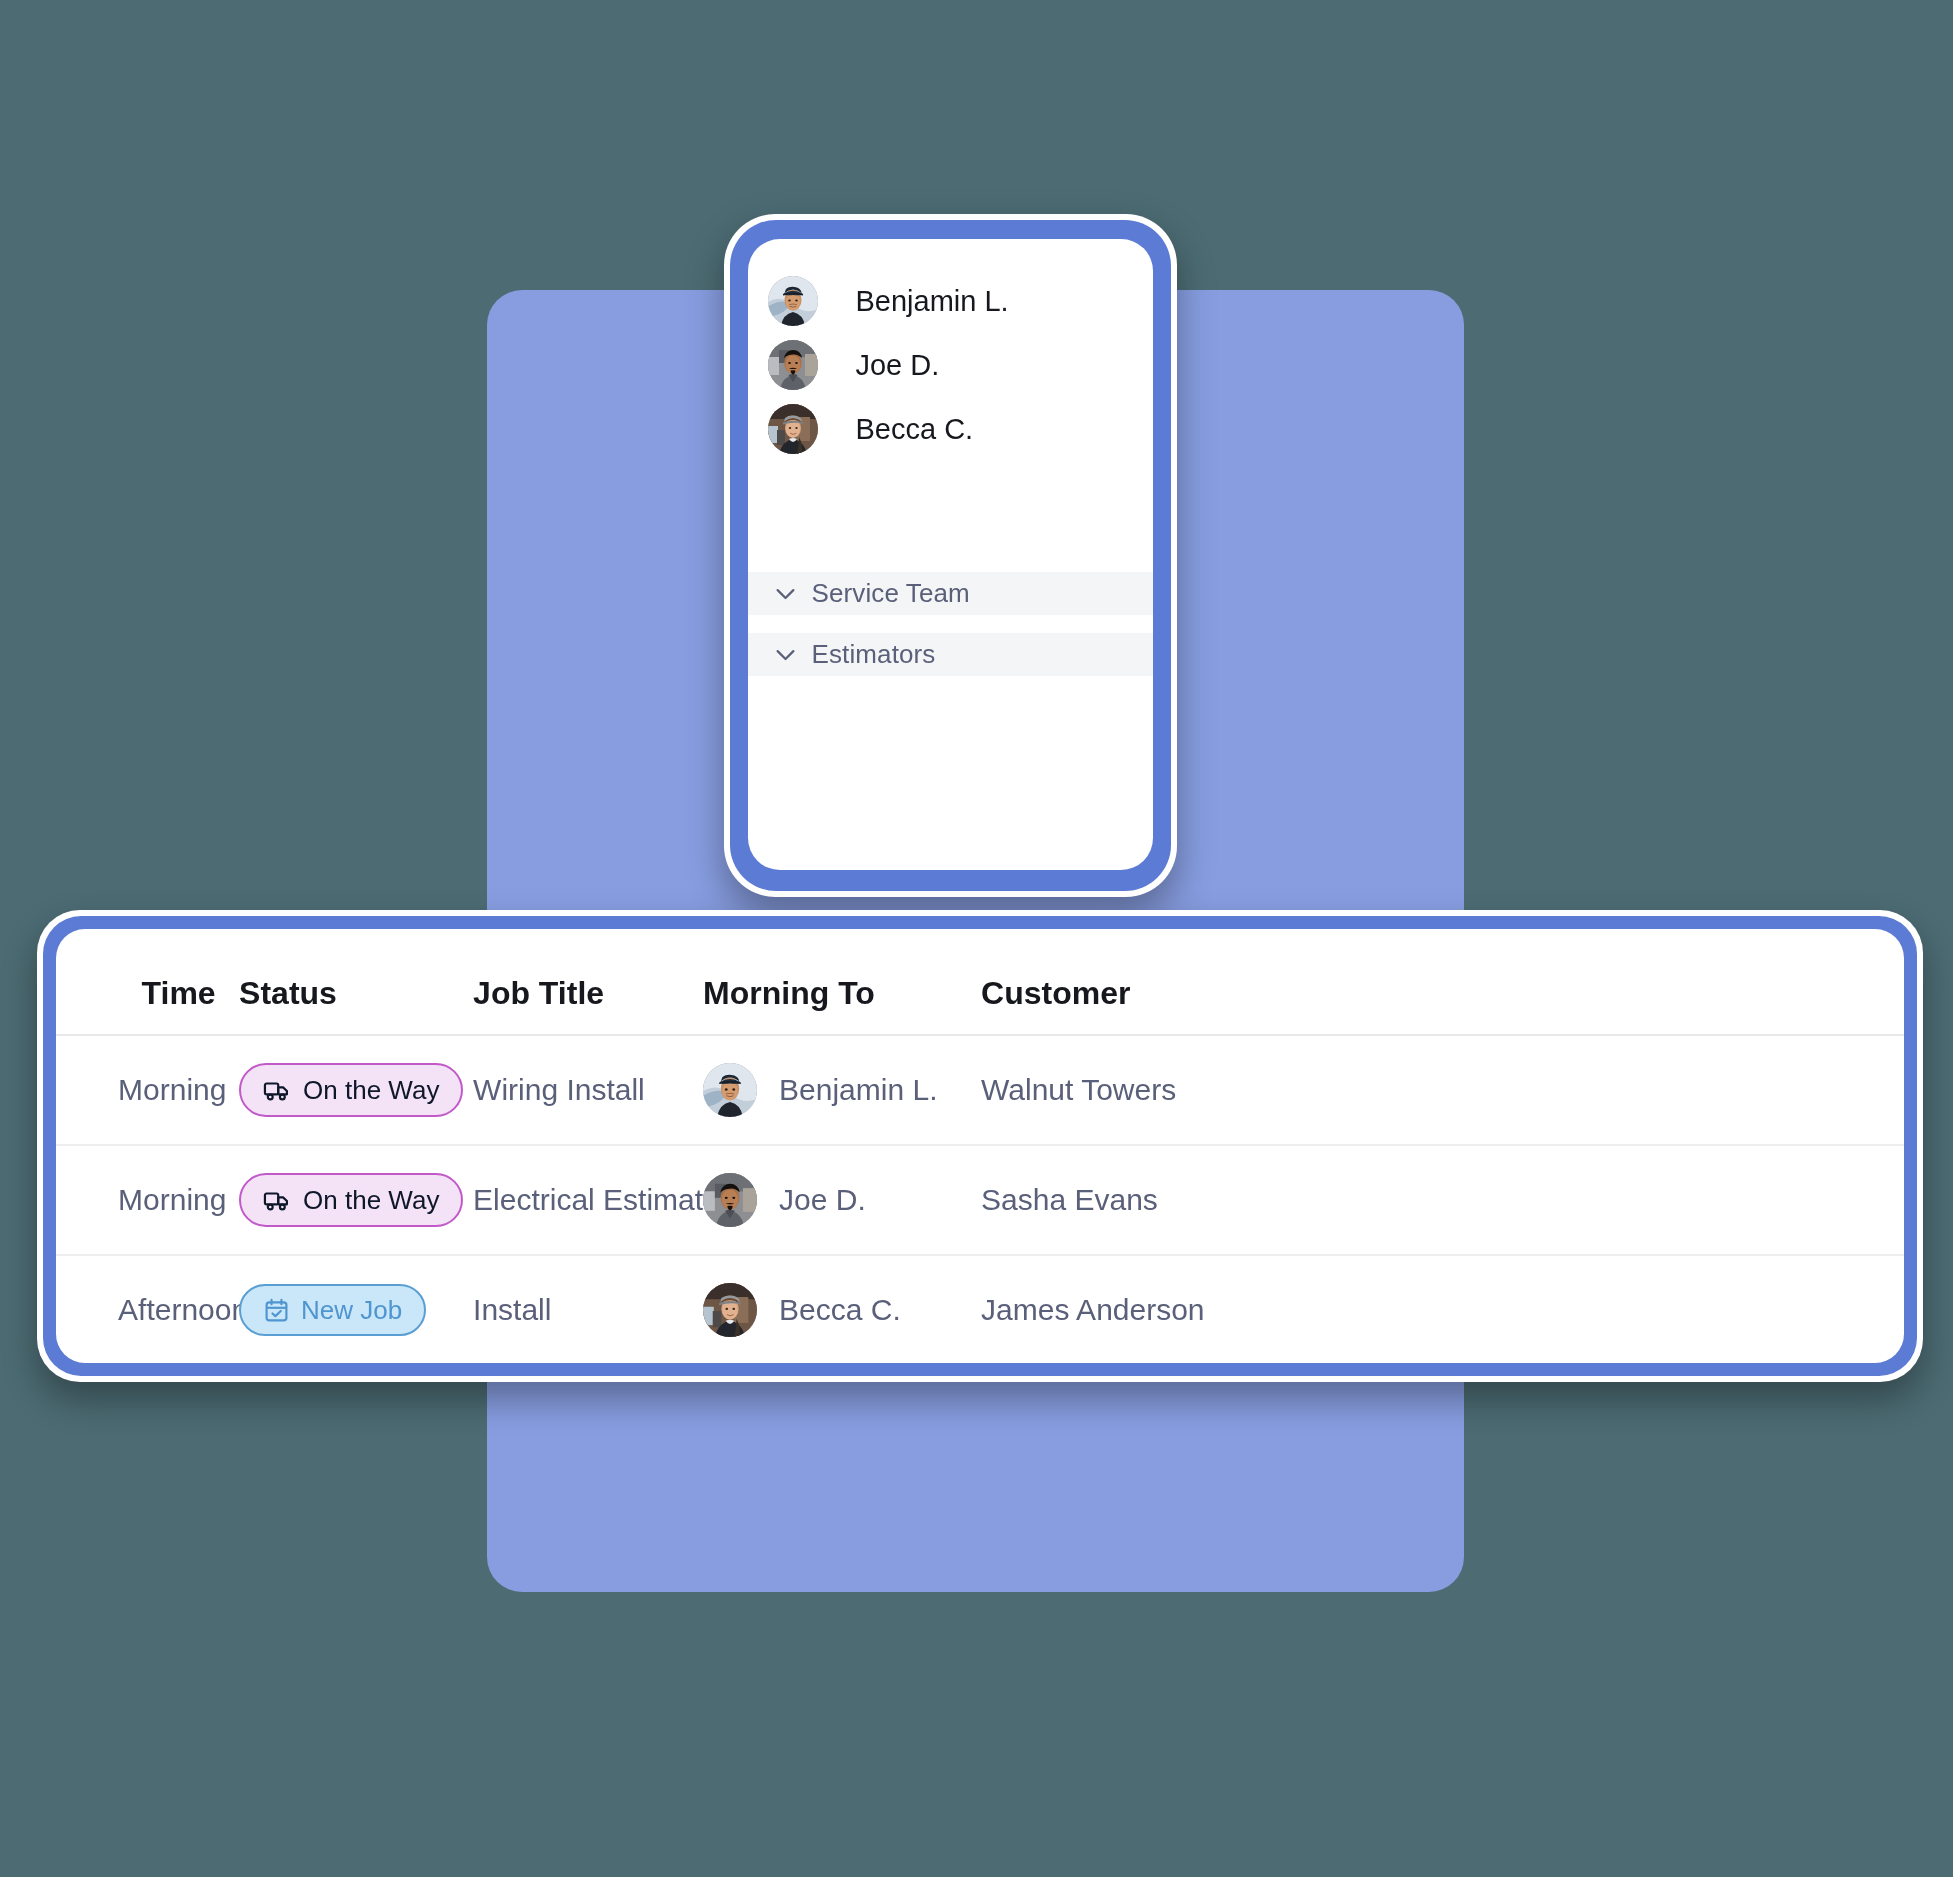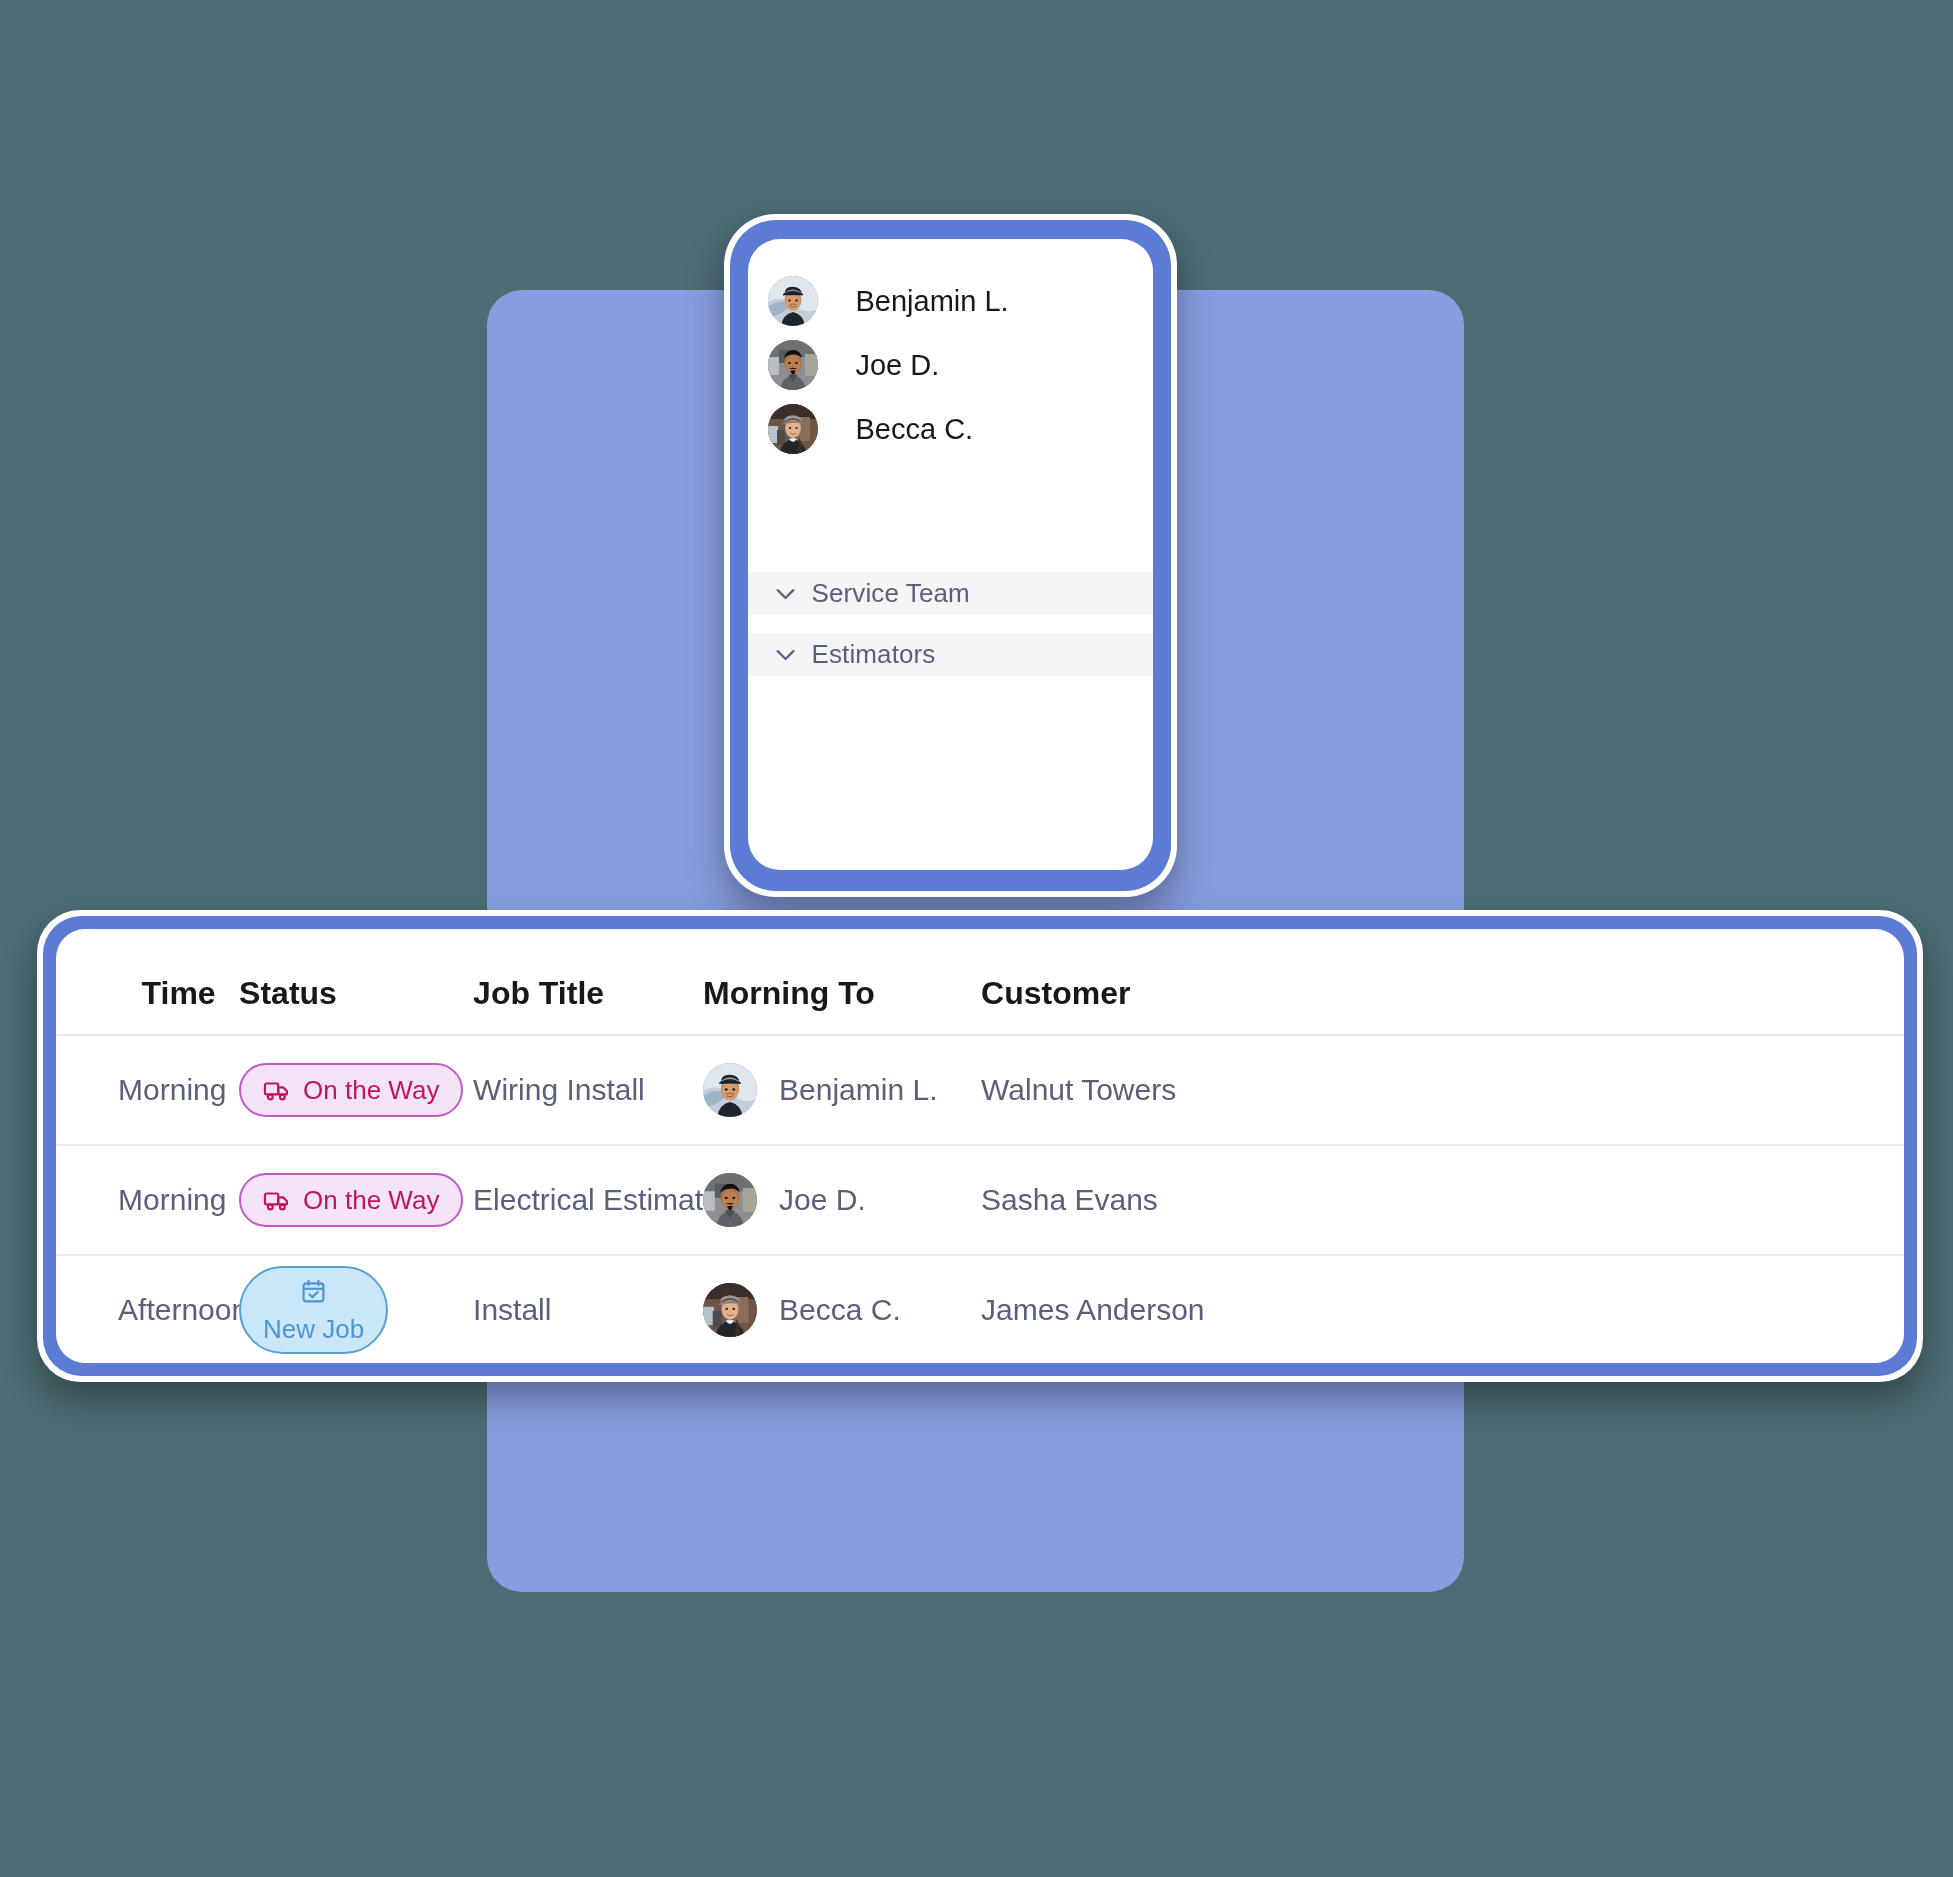--- a/index.html
+++ b/index.html
@@ -177,27 +177,26 @@
     border-radius: 793px;
     padding: 10.3px 22px;
     font-size: 26px;
     line-height: 1;
     box-sizing: border-box;
   }
   .badge svg { display:block; }
   .badge.purple {
     background: #f4e2f6;
     border: 2.4px solid #c159c9;
-    color: #be185d;
+    color: #0f172a;
   }
   .badge.blue {
     background: #c9e7f8;
     border: 2.4px solid #5a9fd4;
     color: #4f95cf;
-    flex-direction: column;
   }
 
   .assignee { display: flex; align-items: center; }
   .assignee .avatar { width: 54px; height: 54px; flex: 0 0 54px; }
   .assignee .assignee-name { margin-left: 22px; }
 </style>
 </head>
 <body>
 
 <svg width="0" height="0" style="position:absolute" aria-hidden="true">

